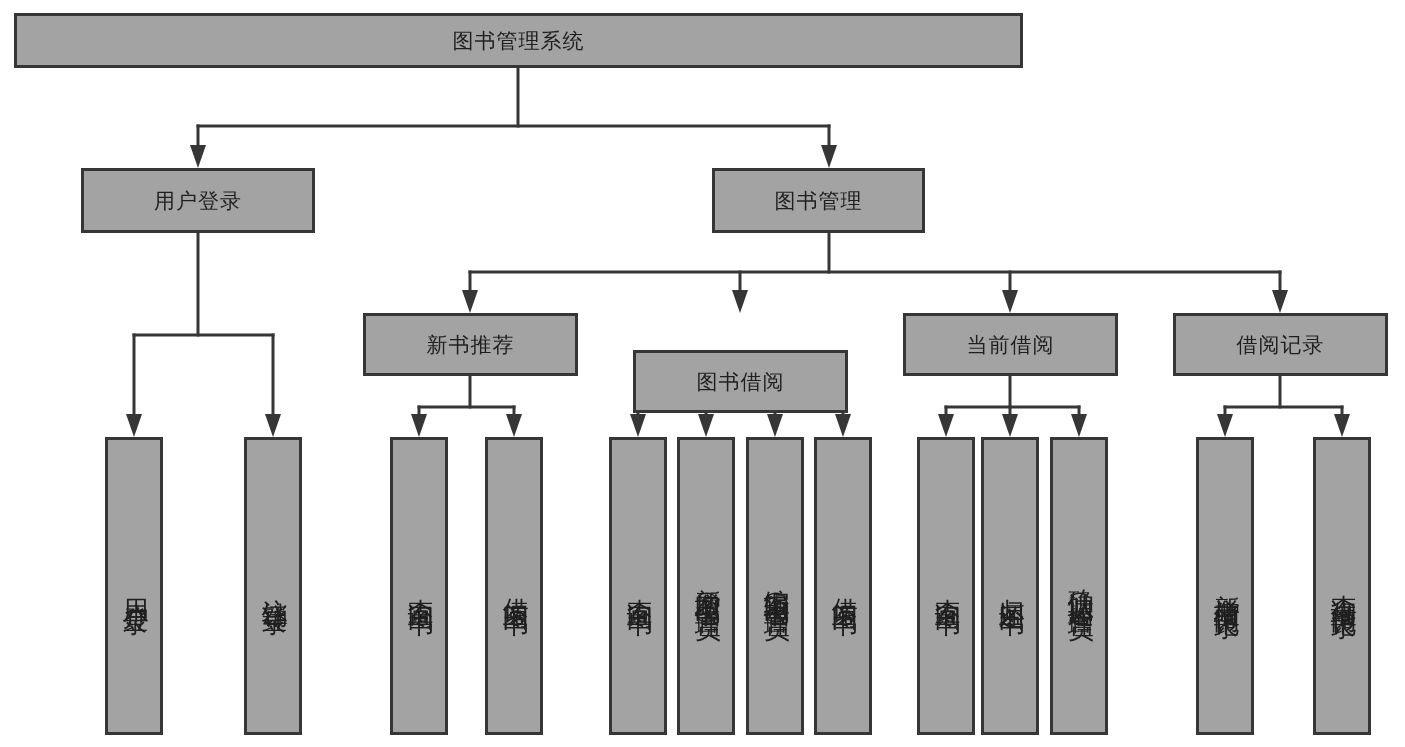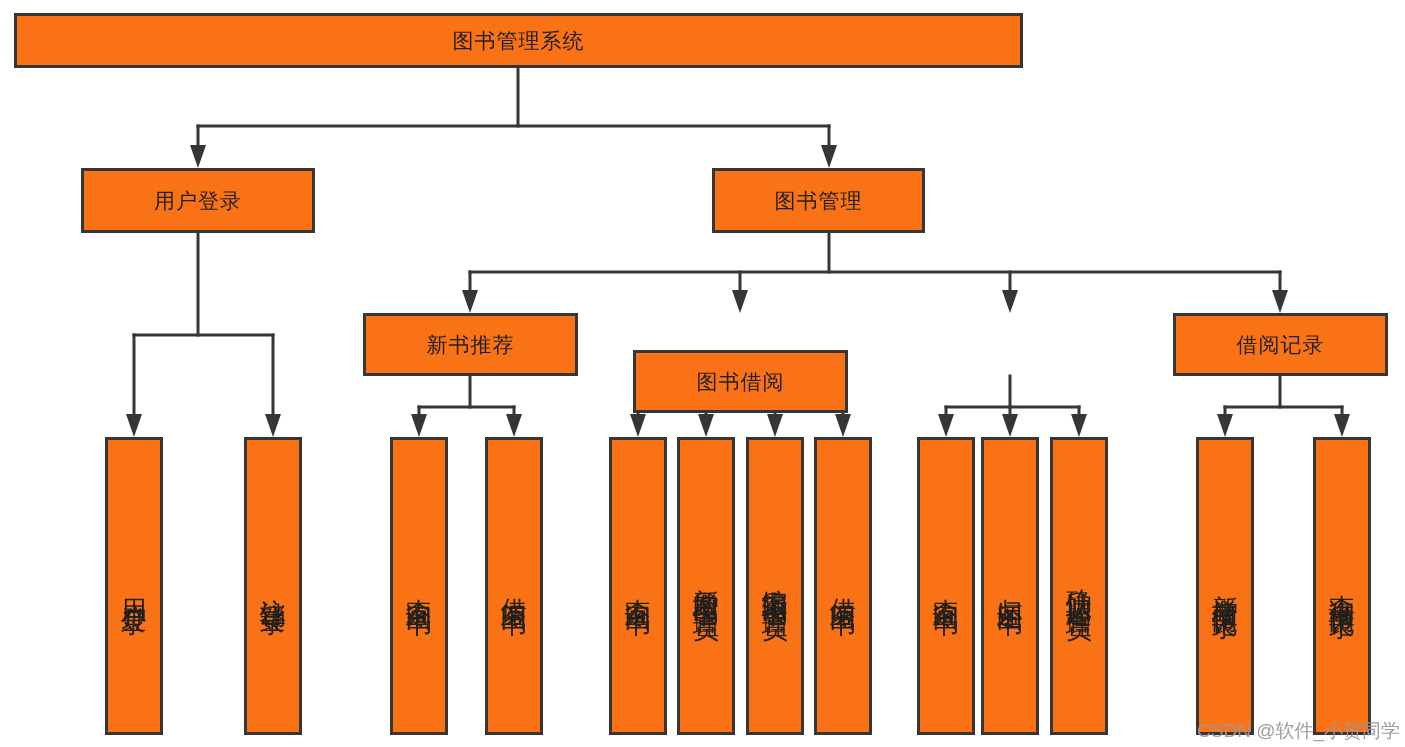--- a/index.html
+++ b/index.html
@@ -17,27 +17,28 @@
   }
   svg.connectors {
     position: absolute;
     left: 0; top: 0;
     width: 1405px;
     height: 747px;
   }
   .box {
     position: absolute;
     box-sizing: border-box;
-    background: #f97316;
+    background: #a3a3a3;
     border: 3px solid #363636;
     display: flex;
     align-items: center;
     justify-content: center;
     color: #1f1f1f;
     text-align: center;
+    font-family: Liberation Mono, monospace;
   }
   .h-label { font-size: 21px; letter-spacing: 1px; white-space: nowrap; }
   .root-box  { left: 14px;  top: 13px;  width: 1009px; height: 55px; }
   .l2-a      { left: 81px;  top: 168px; width: 234px;  height: 65px; }
   .l2-b      { left: 712px; top: 168px; width: 213px;  height: 65px; }
   .l3        { top: 313px; width: 215px; height: 63px; }
   .l3-0 { left: 363px; }
   .l3-1 { left: 633px; margin-top: 37px; }
   .l3-2 { left: 903px; }
   .l3-3 { left: 1173px; }
@@ -168,20 +169,23 @@
   <div class="box l2-b">
     <span class="h-label">图书管理</span>
   </div>
 
   <div class="box l3 l3-0">
     <span class="h-label">新书推荐</span>
   </div>
   <div class="box l3 l3-1">
     <span class="h-label">图书借阅</span>
   </div>
+  <div class="box l3 l3-2">
+    <span class="h-label">当前借阅</span>
+  </div>
   <div class="box l3 l3-3">
     <span class="h-label">借阅记录</span>
   </div>
 
   <div class="box leaf lf-0">
     <span class="v-label">用户登录</span>
   </div>
   <div class="box leaf lf-1">
     <span class="v-label">注销登录</span>
   </div>
@@ -216,15 +220,14 @@
     <span class="v-label">确认归还（管理员）</span>
   </div>
 
   <div class="box leaf lf-11">
     <span class="v-label">新增借阅记录</span>
   </div>
   <div class="box leaf lf-12">
     <span class="v-label">查询借阅记录</span>
   </div>
 
-  <div class="watermark">CSDN @软件_小贺同学</div>
 
 </div>
 
 </body></html>

